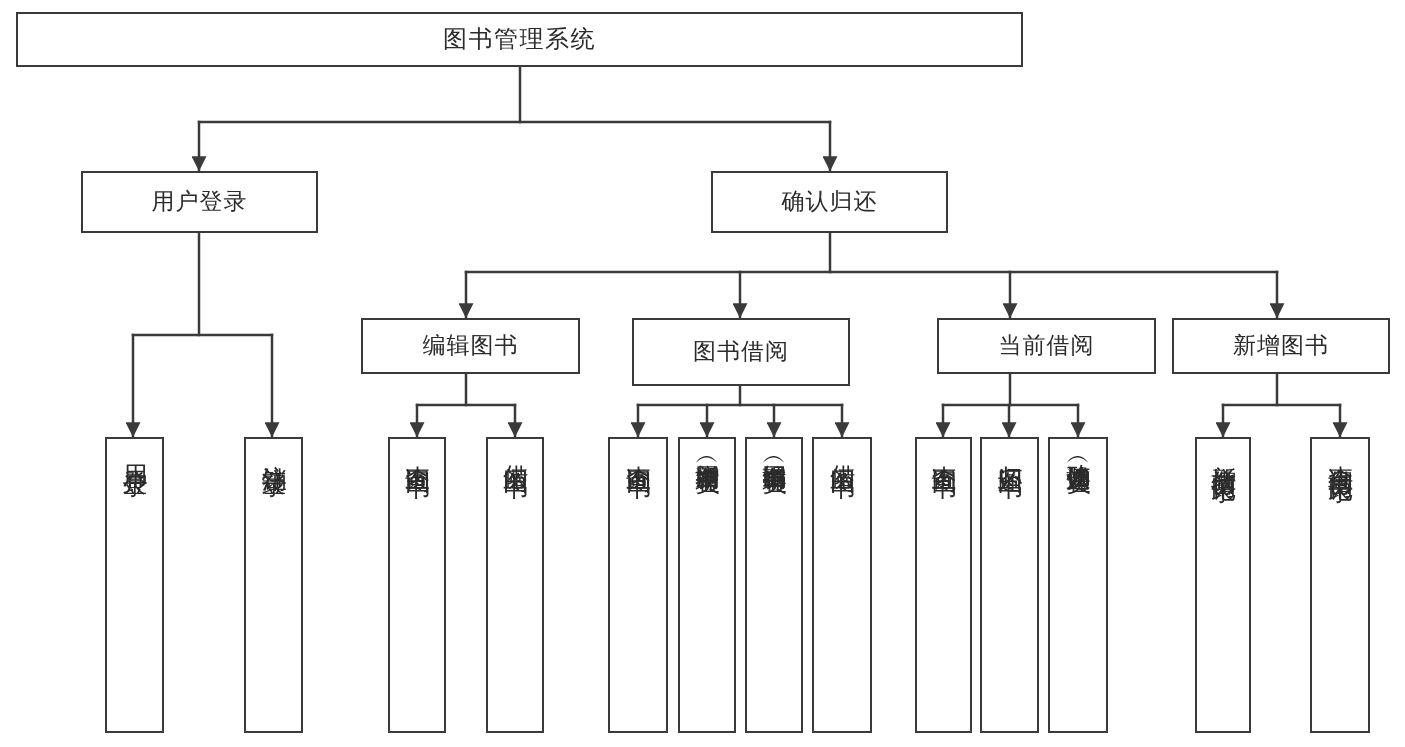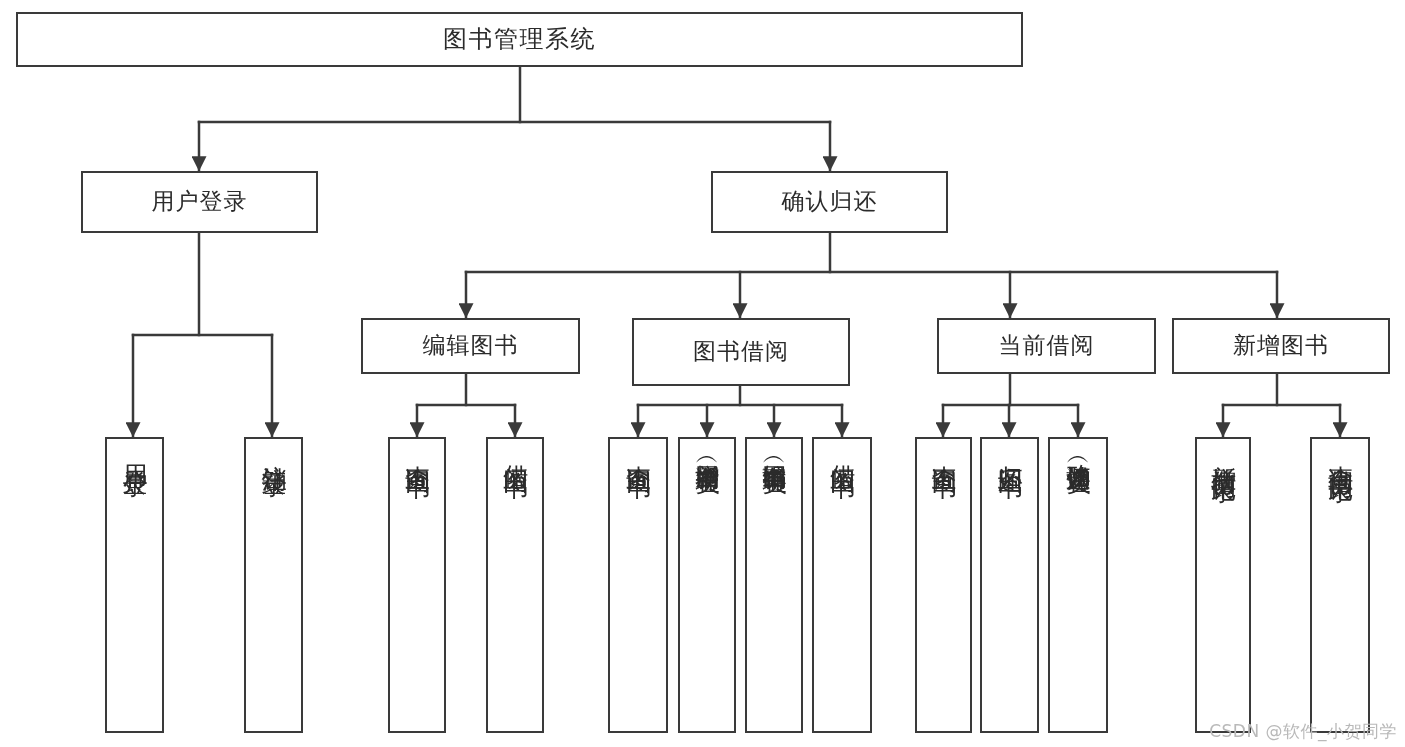--- a/index.html
+++ b/index.html
@@ -185,15 +185,14 @@
         <span class="node-label">确认归还（管理员）</span>
       </div>
       <div class="node vert" style="left: 1195px; top: 437px; width: 56px; height: 296px;">
         <span class="node-label">新增借阅记录</span>
       </div>
       <div class="node vert" style="left: 1310px; top: 437px; width: 60px; height: 296px;">
         <span class="node-label">查询借阅记录</span>
       </div>
     </div>
 
-  <div id="watermark">CSDN @软件_小贺同学</div>
 
 </div>
 
 </body></html>

